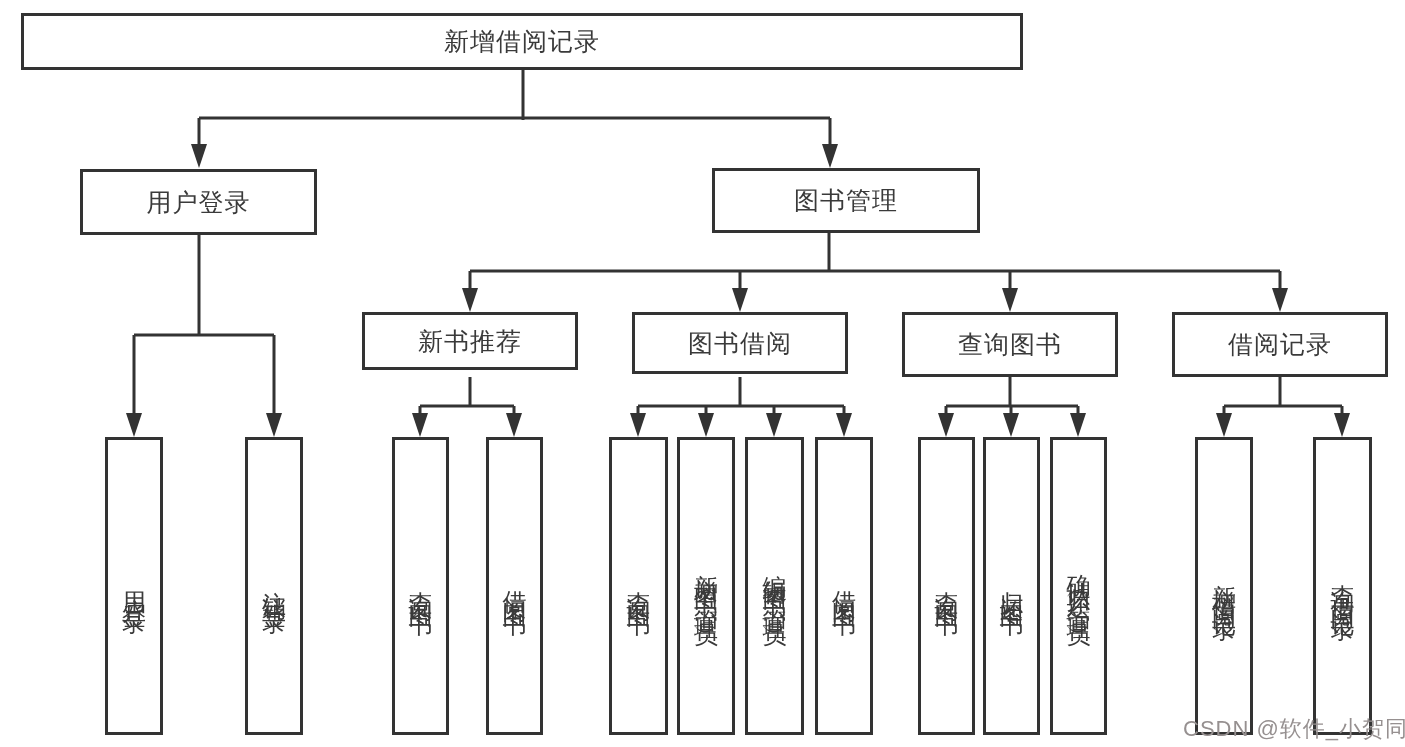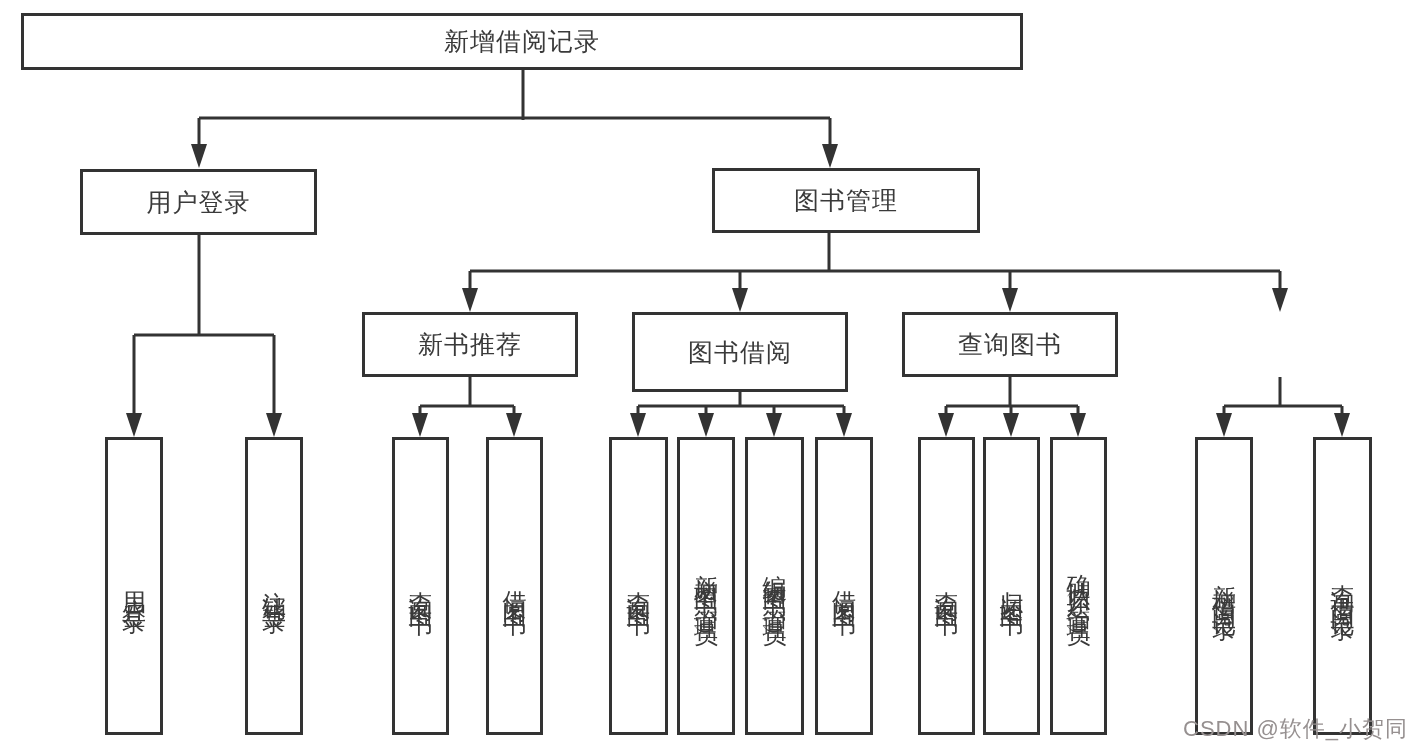--- a/index.html
+++ b/index.html
@@ -64,28 +64,31 @@
     <span>新增借阅记录</span>
   </div>
 
   <div class="box h" style="left:80px;top:169px;width:237px;height:66px">
     <span>用户登录</span>
   </div>
   <div class="box h" style="left:712px;top:168px;width:268px;height:65px">
     <span>图书管理</span>
   </div>
 
-  <div class="box h" style="left:362px;top:312px;width:216px;height:65px">
+  <div class="box h" style="left:362px;top:312px;width:216px;height:58px">
     <span>新书推荐</span>
   </div>
-  <div class="box h" style="left:632px;top:312px;width:216px;height:80px">
+  <div class="box h" style="left:632px;top:312px;width:216px;height:62px">
     <span>图书借阅</span>
   </div>
   <div class="box h" style="left:902px;top:312px;width:216px;height:65px">
     <span>查询图书</span>
+  </div>
+  <div class="box h" style="left:1172px;top:312px;width:216px;height:65px">
+    <span>借阅记录</span>
   </div>
 
   <div class="box v" style="left:105px;top:437px;width:58px;height:298px">
     <span>用户登录</span>
   </div>
   <div class="box v" style="left:245px;top:437px;width:58px;height:298px">
     <span>注销登录</span>
   </div>
 
   <div class="box v" style="left:392px;top:437px;width:57px;height:298px">

